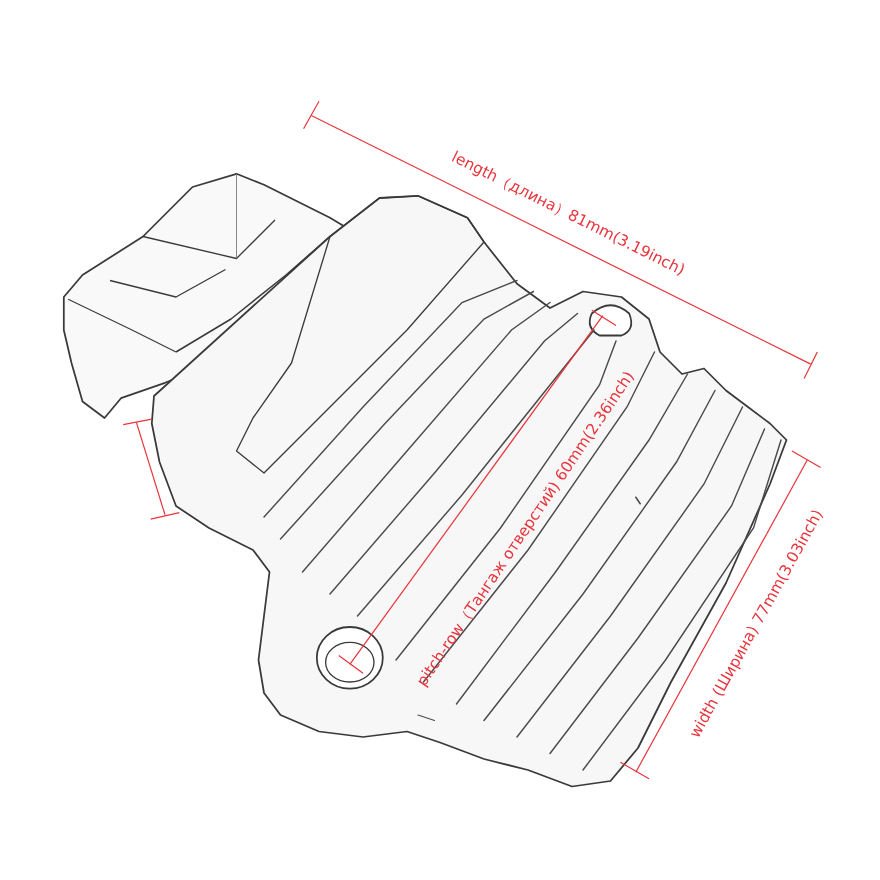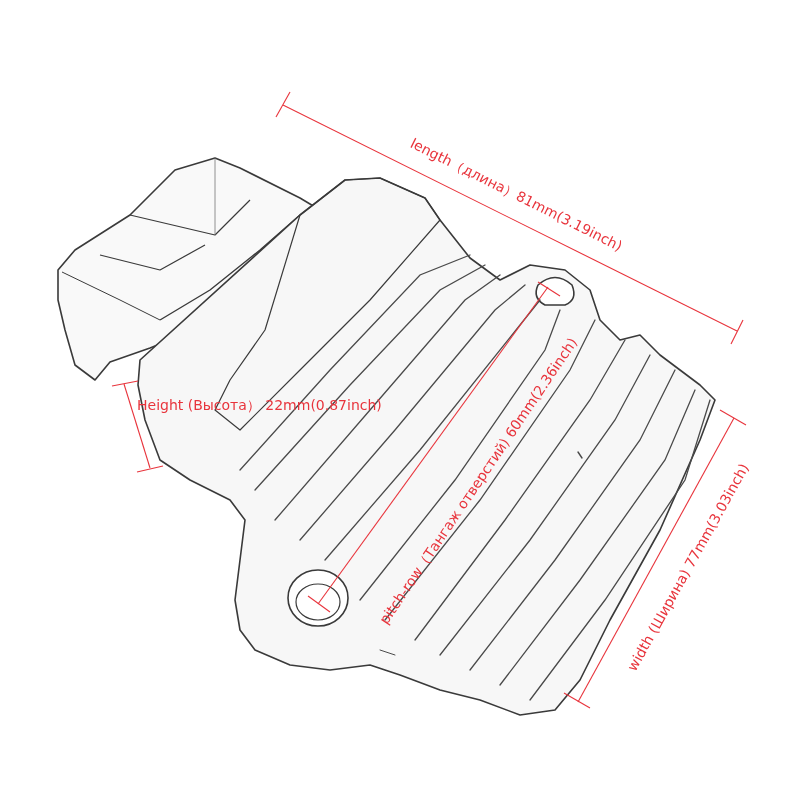--- a/index.html
+++ b/index.html
@@ -86,19 +86,18 @@
       <g>
         <line x1="578" y1="702" x2="734" y2="418"></line>
         <line x1="564" y1="693" x2="590" y2="708"></line>
         <line x1="720" y1="410" x2="746" y2="425"></line>
       </g>
     </g>
   </svg>
 
   <div class="dim-label" style="left:415px; top:135px; color:#e8343c; transform: rotate(26.5deg);">length（длина）81mm(3.19inch)</div>
 
-  <div class="dim-label" style="left:137px; top:397px; color:#e8343c;">Height (Высота） 22mm(0.87inch)</div>
 
   <div class="dim-label" style="left:376px; top:618px; color:#e8343c; transform: rotate(-56deg);">pitch-row（Тангаж отверстий) 60mm(2.36inch)</div>
 
   <div class="dim-label" style="left:624px; top:666px; color:#e8343c; transform: rotate(-61deg);">width (Ширина) 77mm(3.03inch)</div>
 
 </div>
 
 </body></html>

